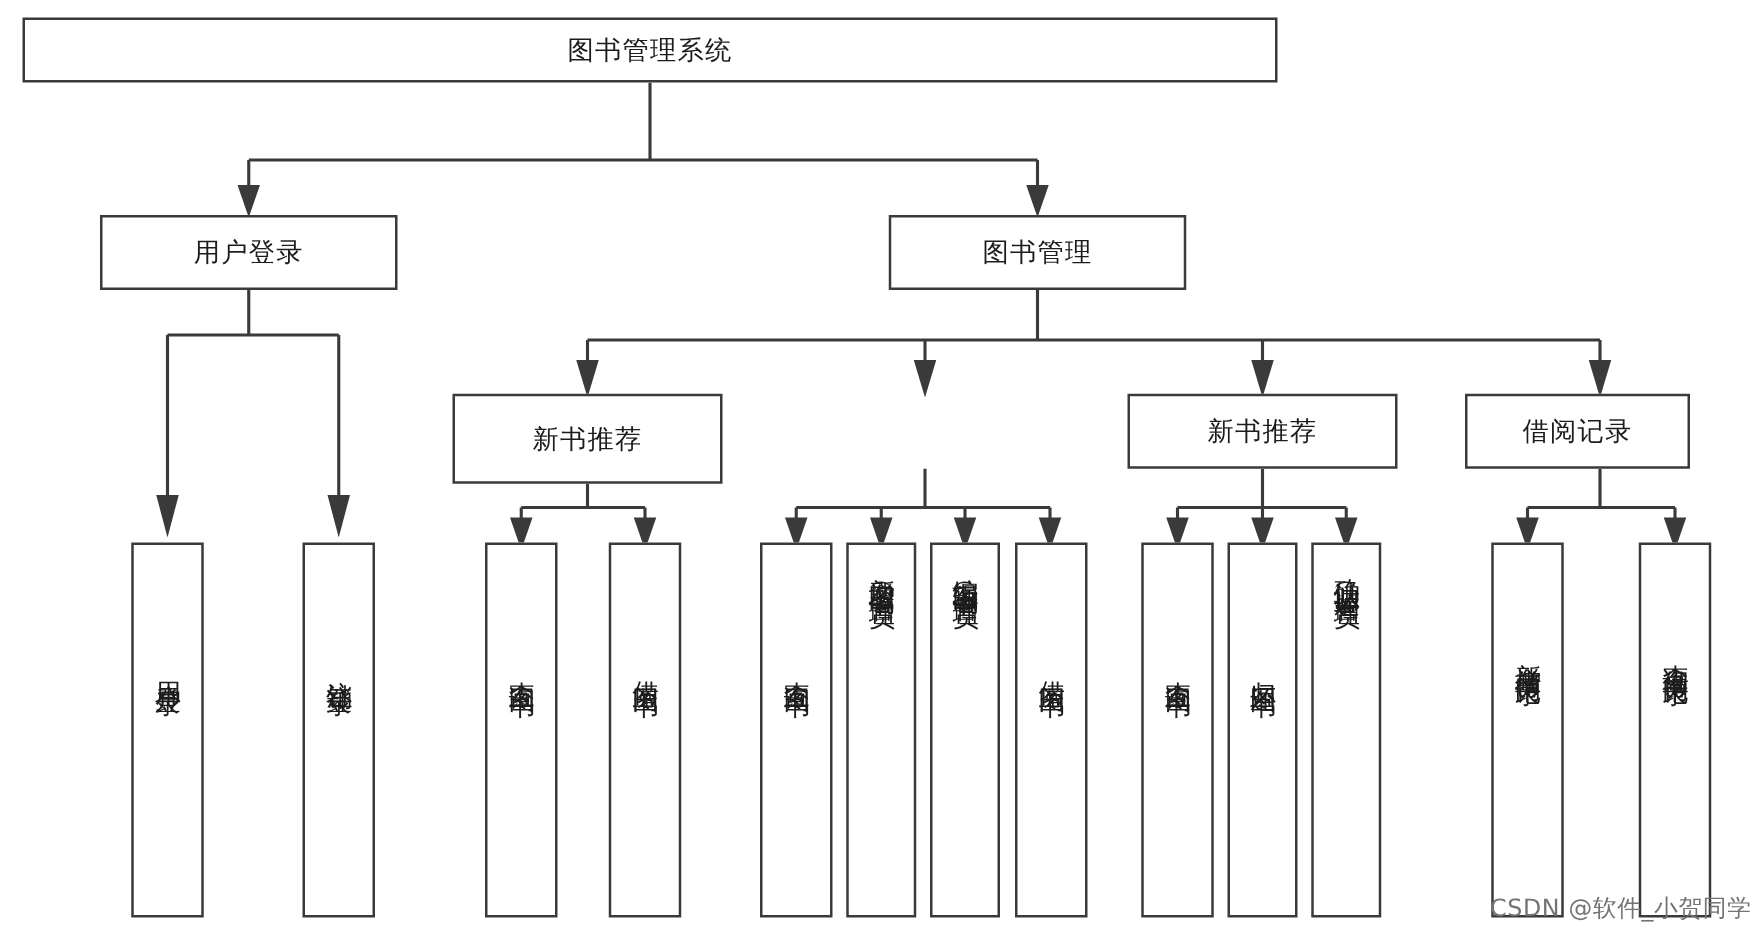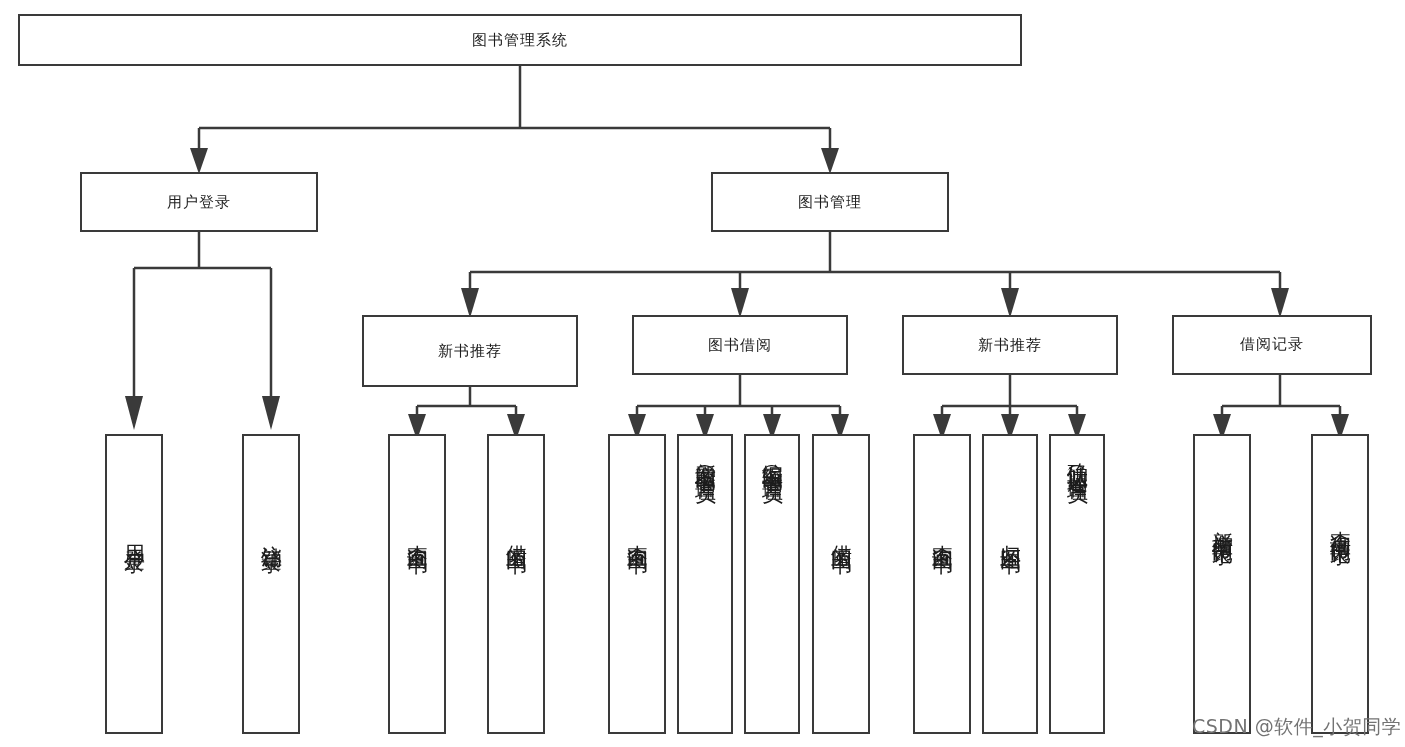--- a/index.html
+++ b/index.html
@@ -31,21 +31,21 @@
     box-sizing: border-box;
     border: 2px solid #3a3a3a;
     background: #ffffff;
     display: flex;
     align-items: center;
     justify-content: center;
     color: #1c1c1c;
     line-height: 1.0;
   }
   .node.h {
-    font-size: 15px;
+    font-size: 21px;
     letter-spacing: 1px;
   }
   .node.h .label {
     white-space: nowrap;
   }
   .node.v {
     font-size: 21px;
     align-items: flex-start;
     justify-content: center;
     padding-top: 6px;
@@ -164,27 +164,24 @@
   <div class="node h" style="left:80px; top:172px; width:238px; height:60px;">
     <span class="label">用户登录</span>
   </div>
   <div class="node h" style="left:711px; top:172px; width:238px; height:60px;">
     <span class="label">图书管理</span>
   </div>
 
   <div class="node h" style="left:362px; top:315px; width:216px; height:72px;">
     <span class="label">新书推荐</span>
   </div>
-  <div class="node h" style="left:632px; top:315px; width:216px; height:60px;">
-    <span class="label">图书借阅</span>
-  </div>
   <div class="node h" style="left:902px; top:315px; width:216px; height:60px;">
     <span class="label">新书推荐</span>
   </div>
-  <div class="node h" style="left:1172px; top:315px; width:200px; height:60px;font-family:Liberation Mono, monospace;">
+  <div class="node h" style="left:1172px; top:315px; width:180px; height:60px;">
     <span class="label">借阅记录</span>
   </div>
 
   <div class="node v mid" style="left:105px; top:434px; width:58px; height:300px;">
     <span class="label">用户登录</span>
   </div>
   <div class="node v mid" style="left:242px; top:434px; width:58px; height:300px;">
     <span class="label">注销登录</span>
   </div>
 

